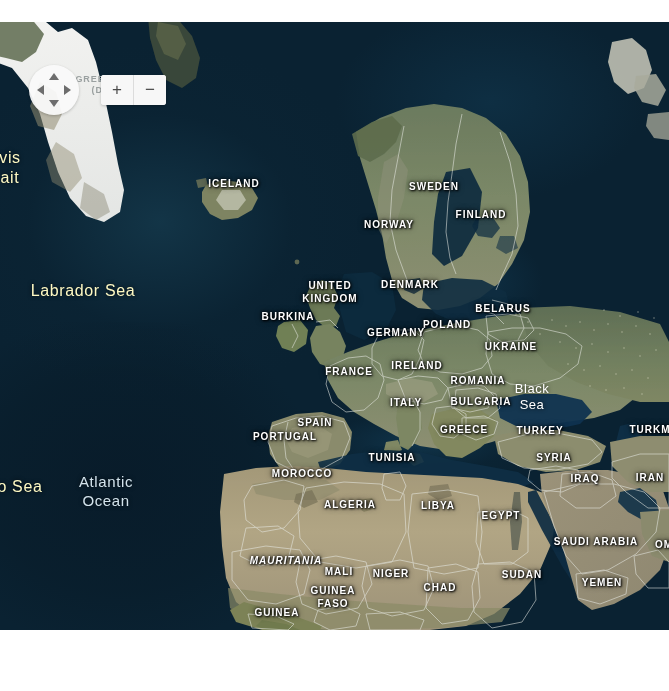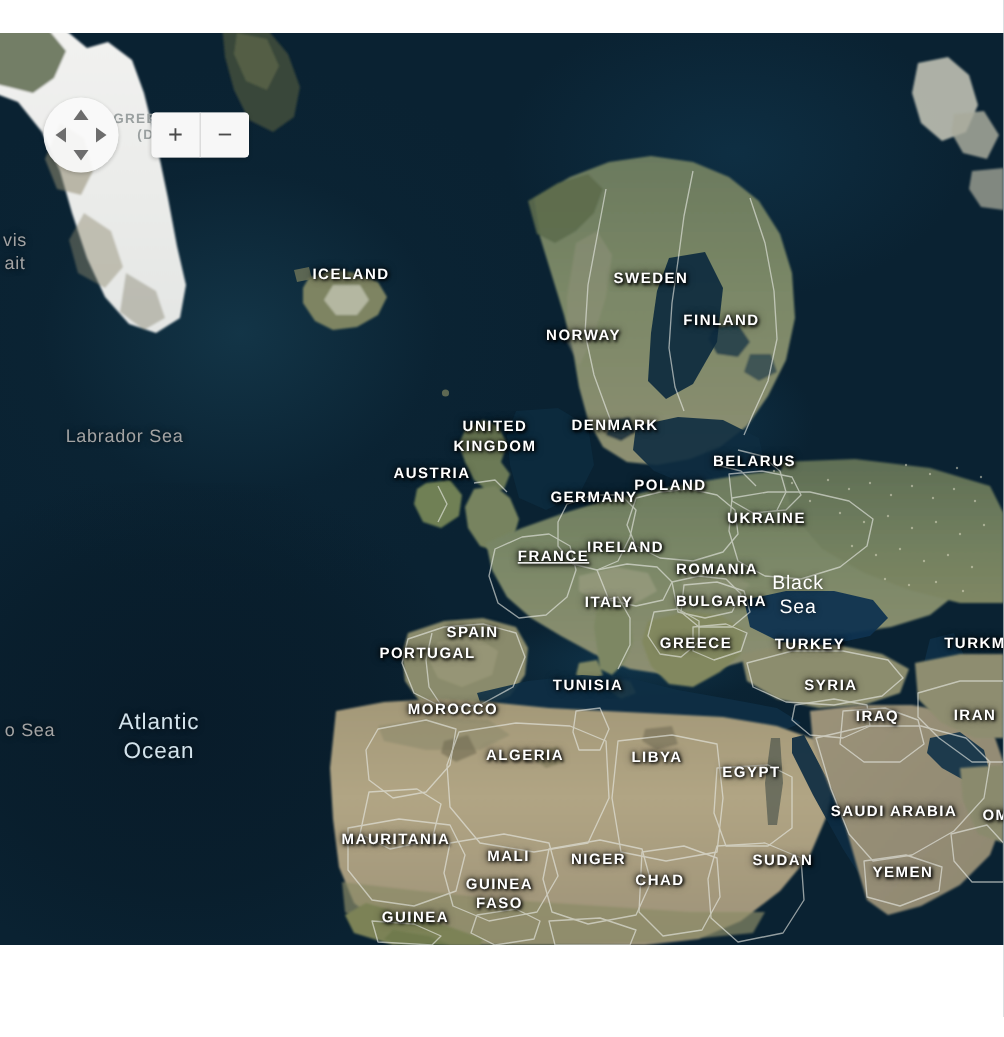--- a/index.html
+++ b/index.html
@@ -91,22 +91,22 @@
     color: #ffffff;
     font-size: 10px;
     font-weight: 700;
     letter-spacing: 0.1em;
     text-shadow:
       0 0 3px rgba(0,0,0,0.95),
       0 0 6px rgba(0,0,0,0.8),
       1px 1px 2px rgba(0,0,0,0.9);
   }
   .lbl-water {
-    color: #a3a3a3;
-    font-size: 12px;
+    color: #fef9c3;
+    font-size: 16px;
     font-weight: 400;
     letter-spacing: 0.04em;
     text-shadow: 0 0 4px rgba(0,0,0,0.75);
   }
   .lbl-water.ocean {
     font-size: 15px;
     color: #d3e3ec;
   }
   .lbl-water.sea-blue {
     color: #ffffff;
@@ -525,38 +525,38 @@
           <div>FINLAND</div>
         </div>
         <div class="lbl lbl-country" style="left: 388px; top: 263px; padding-left: 44px;">
           <div>DENMARK</div>
         </div>
         <div class="lbl lbl-country lbl-two-line" style="left: 330px; top: 270px;">
           <div>UNITED</div>
           <div>KINGDOM</div>
         </div>
         <div class="lbl lbl-country" style="left: 288px; top: 295px;">
-          <div>AUSTRIA</div>
+          <div>BURKINA</div>
         </div>
         <div class="lbl lbl-country" style="left: 503px; top: 287px;">
           <div>BELARUS</div>
         </div>
         <div class="lbl lbl-country" style="left: 447px; top: 303px;">
           <div>POLAND</div>
         </div>
         <div class="lbl lbl-country" style="left: 396px; top: 311px;">
           <div>GERMANY</div>
         </div>
         <div class="lbl lbl-country" style="left: 511px; top: 325px;">
           <div>UKRAINE</div>
         </div>
         <div class="lbl lbl-country" style="left: 417px; top: 344px;">
           <div>IRELAND</div>
         </div>
-        <div class="lbl lbl-country" style="left: 369px; top: 350px; text-decoration: underline;">
+        <div class="lbl lbl-country" style="left: 349px; top: 350px;">
           <div>FRANCE</div>
         </div>
         <div class="lbl lbl-country" style="left: 478px; top: 359px;">
           <div>ROMANIA</div>
         </div>
         <div class="lbl lbl-country" style="left: 406px; top: 381px;">
           <div>ITALY</div>
         </div>
         <div class="lbl lbl-country" style="left: 481px; top: 380px;">
           <div>BULGARIA</div>
@@ -596,27 +596,27 @@
         </div>
         <div class="lbl lbl-country" style="left: 438px; top: 484px;">
           <div>LIBYA</div>
         </div>
         <div class="lbl lbl-country" style="left: 501px; top: 494px;">
           <div>EGYPT</div>
         </div>
         <div class="lbl lbl-country" style="left: 596px; top: 520px;">
           <div>SAUDI ARABIA</div>
         </div>
-        <div class="lbl lbl-country" style="left: 264px; top: 539px;">
+        <div class="lbl lbl-country" style="left: 286px; top: 539px; font-style: italic;">
           <div>MAURITANIA</div>
         </div>
         <div class="lbl lbl-country" style="left: 327px; top: 550px; margin-left: 12px;">
           <div>MALI</div>
         </div>
-        <div class="lbl lbl-country" style="left: 391px; top: 552px; padding-left: 16px;">
+        <div class="lbl lbl-country" style="left: 391px; top: 552px;">
           <div>NIGER</div>
         </div>
         <div class="lbl lbl-country" style="left: 500px; top: 553px; padding-left: 44px;">
           <div>SUDAN</div>
         </div>
         <div class="lbl lbl-country" style="left: 440px; top: 566px;">
           <div>CHAD</div>
         </div>
         <div class="lbl lbl-country" style="left: 602px; top: 561px;">
           <div>YEMEN</div>

